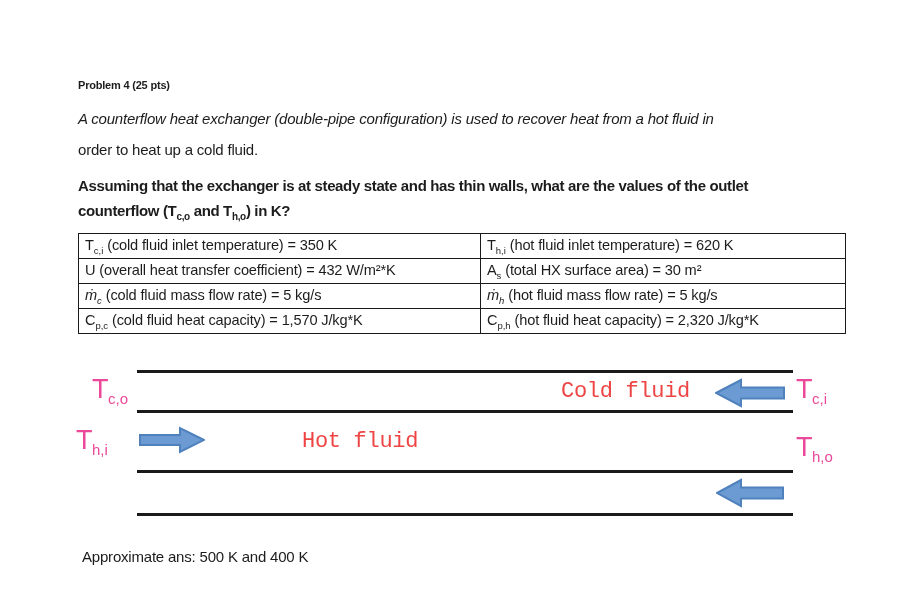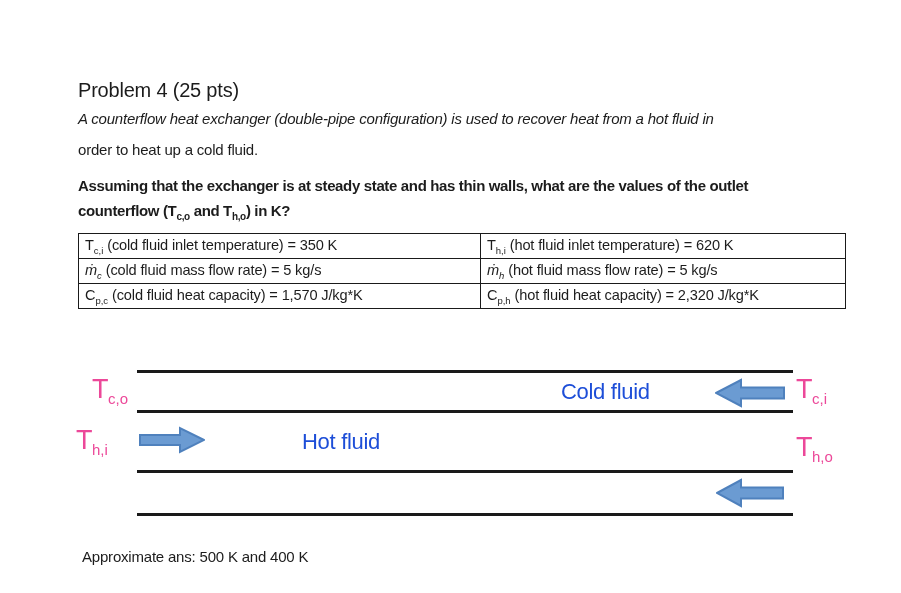--- a/index.html
+++ b/index.html
@@ -8,21 +8,21 @@
     background: #ffffff;
     position: relative;
     overflow: hidden;
     font-family: "Liberation Sans", sans-serif;
     color: #1c1c1c;
   }
   .abs { position: absolute; }
   .italic { font-style: italic; }
 
   
-  #page-title { left: 78px; top: 79px; font-size: 20px; font-weight: normal; letter-spacing: -0.2px; }
+  #page-title { left: 78px; top: 79px; font-size: 11px; font-weight: bold; letter-spacing: -0.2px; }
   .body-line { left: 78px; font-size: 15px; letter-spacing: -0.2px; white-space: nowrap; }
   #intro-line-1 { top: 110px; font-style: italic; }
   #intro-line-2 { top: 141px; }
   .q-line { left: 78px; font-size: 15px; font-weight: bold; letter-spacing: -0.35px; white-space: nowrap; }
   #question-line-1 { top: 177px; }
   #question-line-2 { top: 202px; }
   #question-line-2 sub { font-size: 10px; font-weight: bold; }
   #answer-line { left: 82px; top: 548px; font-size: 15px; letter-spacing: -0.2px; }
 
   
@@ -57,21 +57,21 @@
   #pipe-line-3 { top: 470px; }
   #pipe-line-4 { top: 513px; }
 
   .temp-label { position: absolute; font-size: 27px; letter-spacing: -0.5px; color: #ec4899; }
   .temp-label sub { font-size: 15px; letter-spacing: 0; }
   #label-tco { left: 92px;  top: 374px; }
   #label-thi { left: 76px;  top: 425px; }
   #label-tci { left: 796px; top: 374px; }
   #label-tho { left: 796px; top: 426px; margin-top: 6px; }
 
-  .fluid-label { position: absolute; font-size: 22px; letter-spacing: -0.3px; color: #1d4ed8; white-space: nowrap; }
+  .fluid-label { position: absolute; font-size: 22px; letter-spacing: -0.3px; color: #ef4444; white-space: nowrap; font-family: Liberation Mono, monospace; }
   #cold-fluid-label { left: 561px; top: 379px; }
   #hot-fluid-label  { left: 302px; top: 429px; }
 
   .block-arrow { position: absolute; }
   .block-arrow polygon { stroke: #4f81bd; stroke-width: 2; stroke-linejoin: miter; }
   #arrow-cold-inlet  { left: 715px; top: 378px; }
   #arrow-hot-inlet   { left: 139px; top: 426px; }
   #arrow-cold-return { left: 716px; top: 478px; }
 </style>
 </head>
@@ -87,20 +87,24 @@
 
 <table class="abs" id="params-table">
   <colgroup>
       <col class="c-left">
       <col class="c-right">
     </colgroup>
   <tbody>
     <tr>
       <td><span>T</span><sub>c,i</sub><span> (cold fluid inlet temperature) = 350 K</span></td>
       <td><span>T</span><sub>h,i</sub><span> (hot fluid inlet temperature) = 620 K</span></td>
+    </tr>
+    <tr>
+      <td><span>U</span><sub></sub><span> (overall heat transfer coefficient) = 432 W/m²*K</span></td>
+      <td><span>A</span><sub>s</sub><span> (total HX surface area) = 30 m²</span></td>
     </tr>
     <tr>
       <td><span class="italic">ṁ</span><sub class="italic">c</sub><span> (cold fluid mass flow rate) = 5 kg/s</span></td>
       <td><span class="italic">ṁ</span><sub class="italic">h</sub><span> (hot fluid mass flow rate) = 5 kg/s</span></td>
     </tr>
     <tr>
       <td><span>C</span><sub>p,c</sub><span> (cold fluid heat capacity) = 1,570 J/kg*K</span></td>
       <td><span>C</span><sub>p,h</sub><span> (hot fluid heat capacity) = 2,320 J/kg*K</span></td>
     </tr>
   </tbody>

